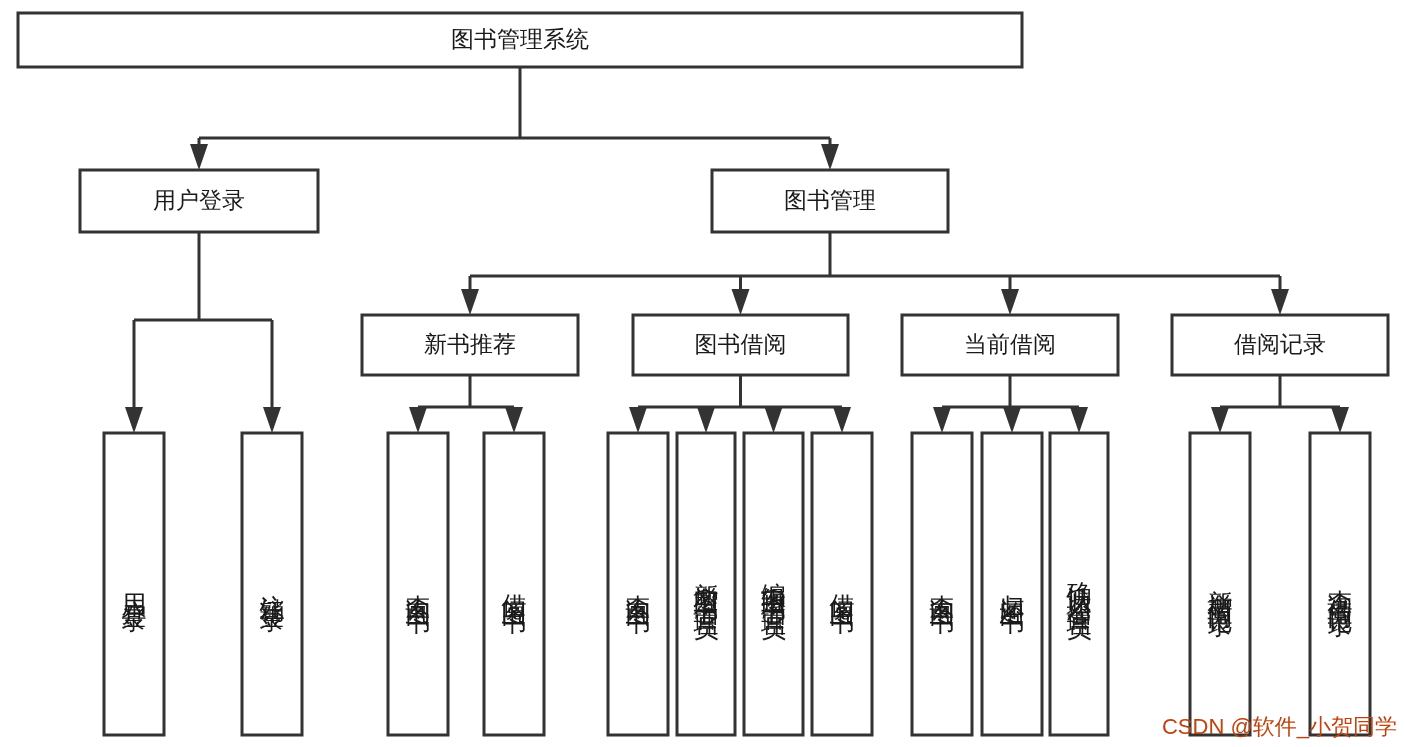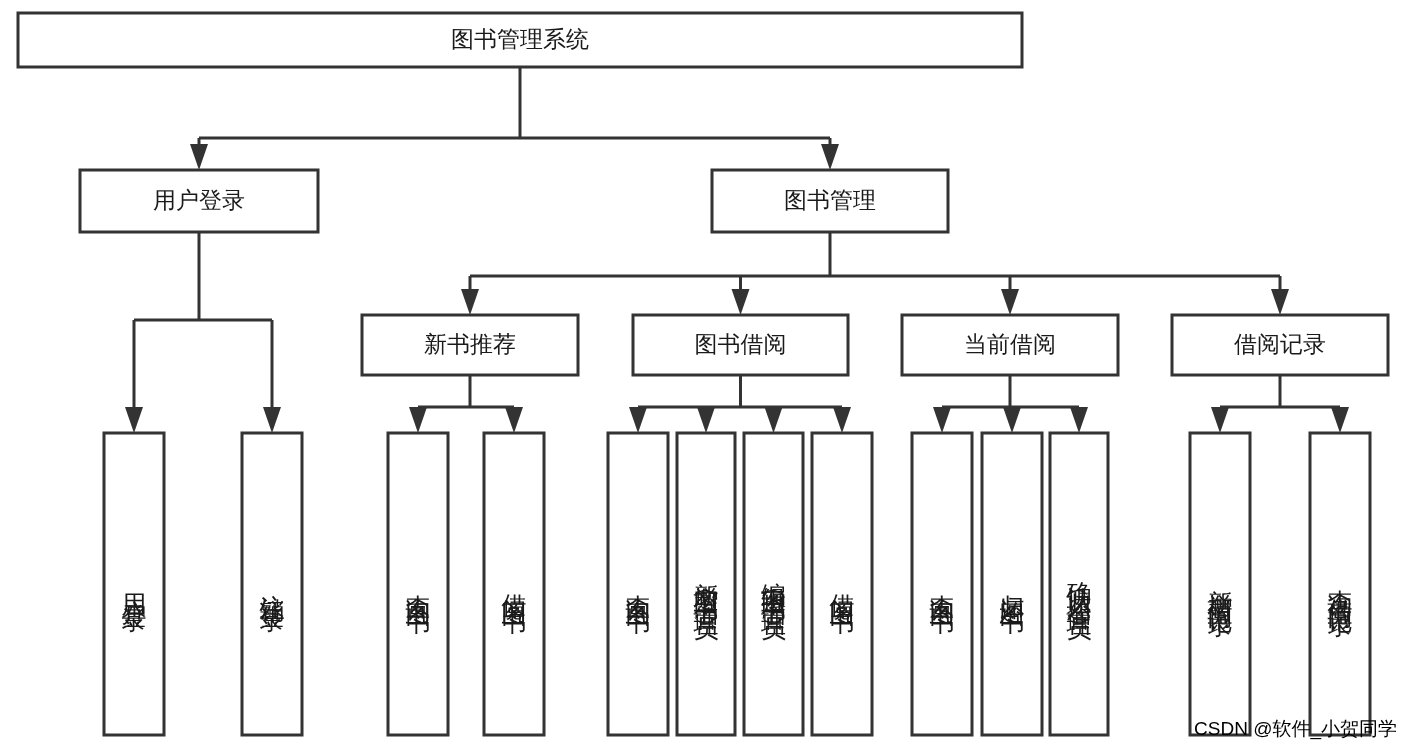--- a/index.html
+++ b/index.html
@@ -62,22 +62,22 @@
     display: flex;
     align-items: center;
     justify-content: center;
     pointer-events: none;
   }
   .watermark {
     position: absolute;
     right: 8px;
     bottom: 5px;
     font-family: "Liberation Sans", "DejaVu Sans", sans-serif;
-    font-size: 19px;
-    color: #000000;
+    font-size: 22px;
+    color: #c2410c;
     white-space: nowrap;
   }
 </style>
 </head>
 <body>
 
 <div id="diagram-root">
 
   <svg id="tree-svg" viewBox="0 0 1405 747">
     <g id="connectors-layer">

